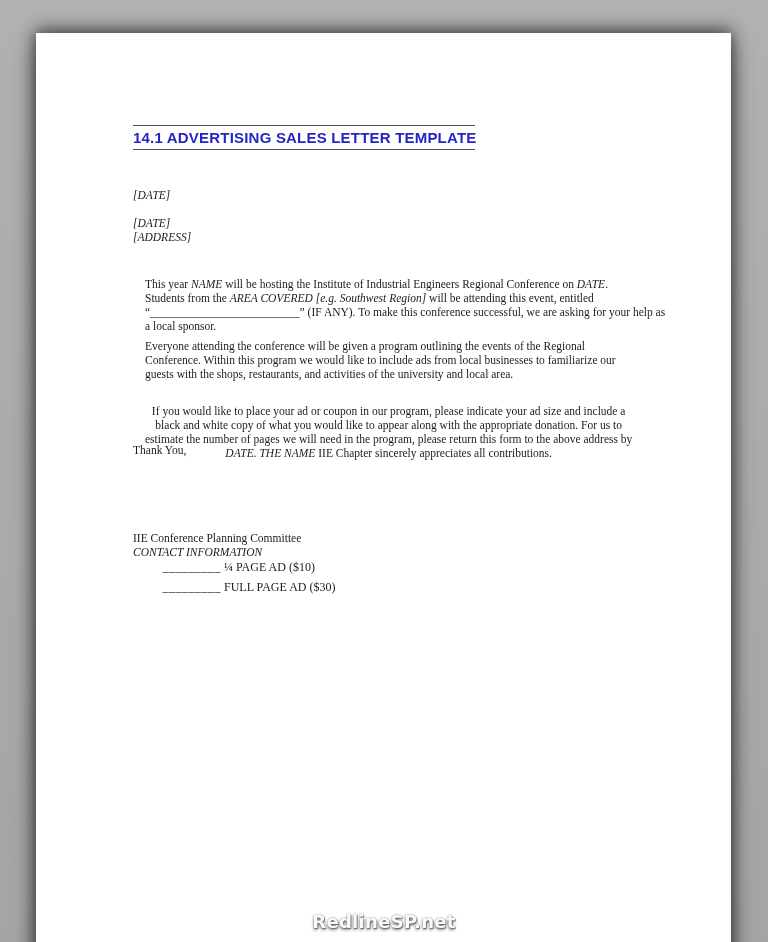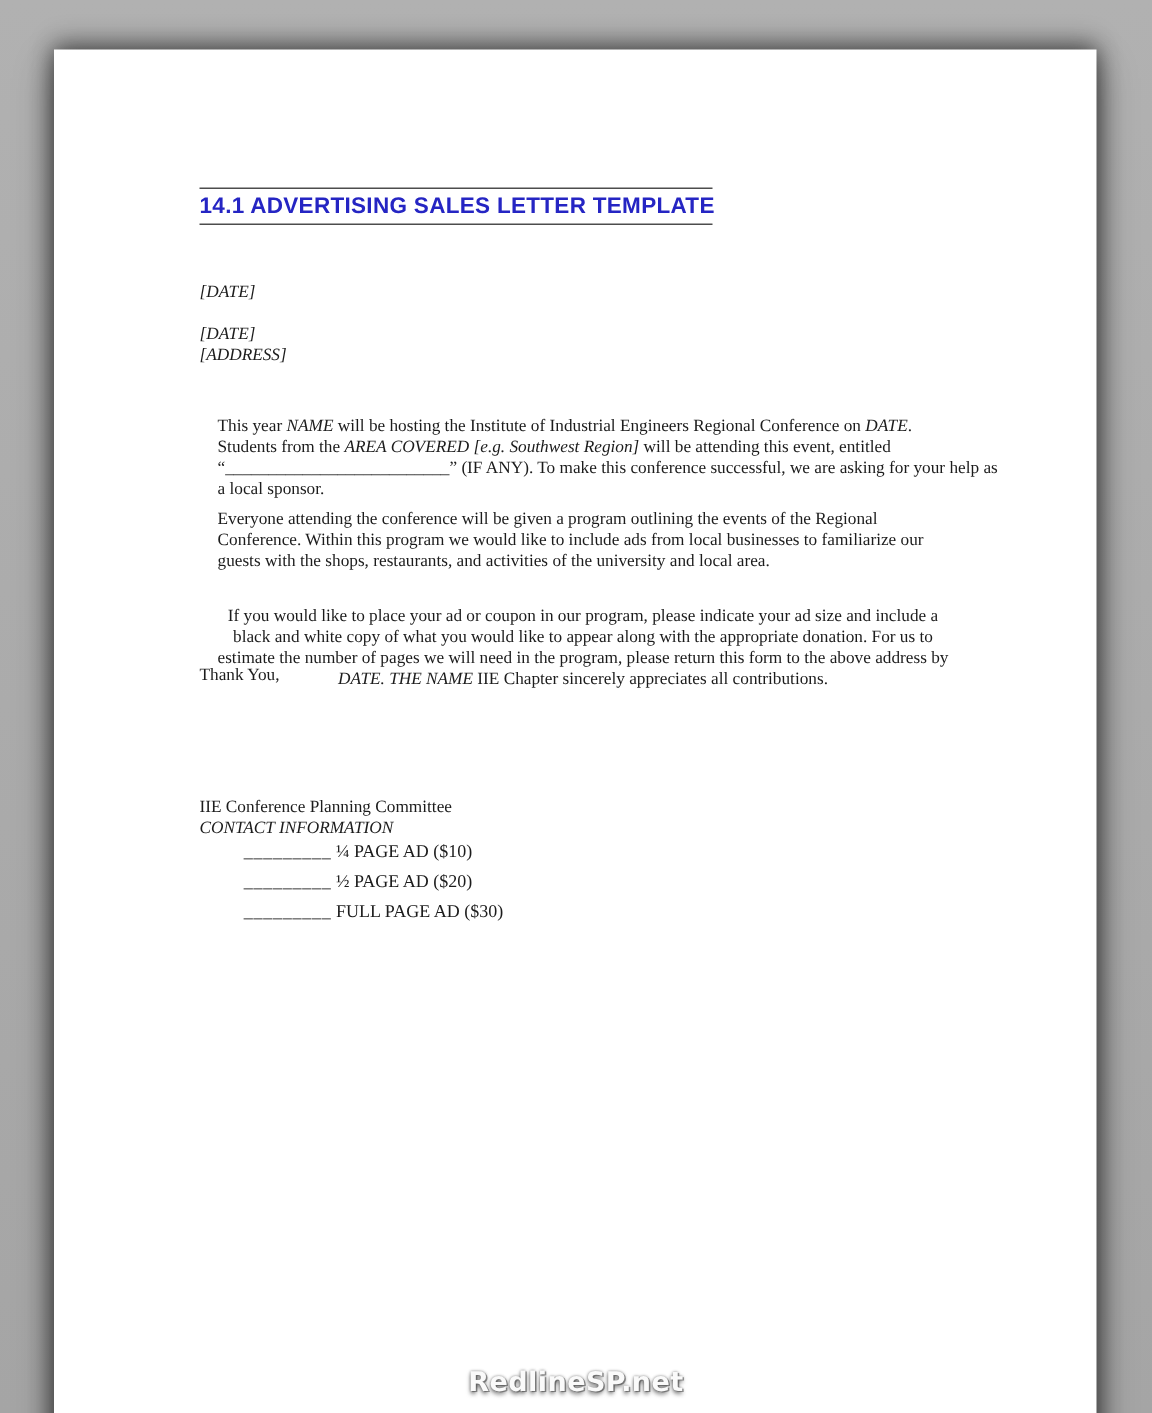--- a/index.html
+++ b/index.html
@@ -107,23 +107,19 @@
     <div class="italic">CONTACT INFORMATION</div>
   </div>
 
   <div class="block ad-list">
     <div class="ad-row">
       <span class="ad-blank">_________</span>
       <span>¼ PAGE AD ($10)</span>
     </div>
     <div class="ad-row">
       <span class="ad-blank">_________</span>
-      <span>½ PAGE AD ($20)</span>
-    </div>
-    <div class="ad-row">
-      <span class="ad-blank">_________</span>
       <span>FULL PAGE AD ($30)</span>
     </div>
   </div>
 
 </div>
 
 <div class="watermark">RedlineSP.net</div>
 
 </body></html>

